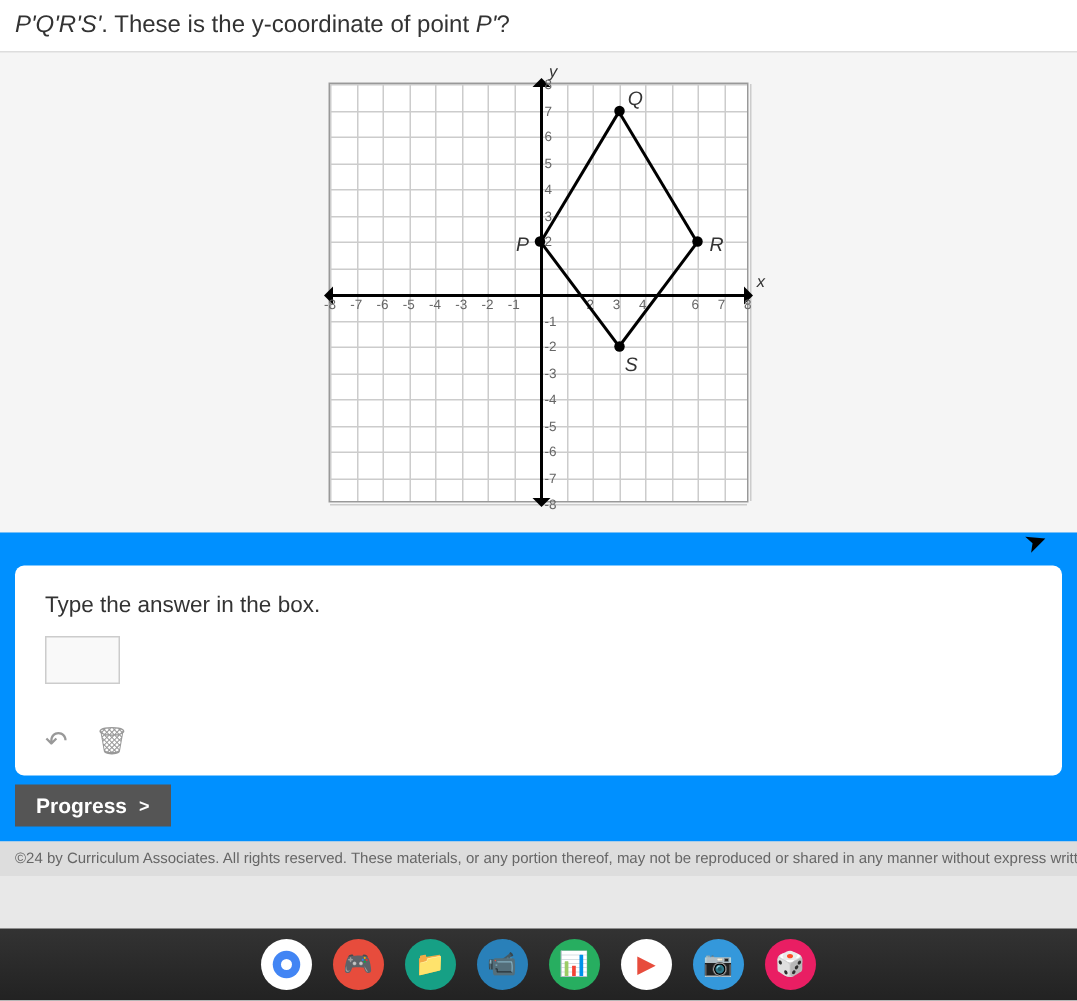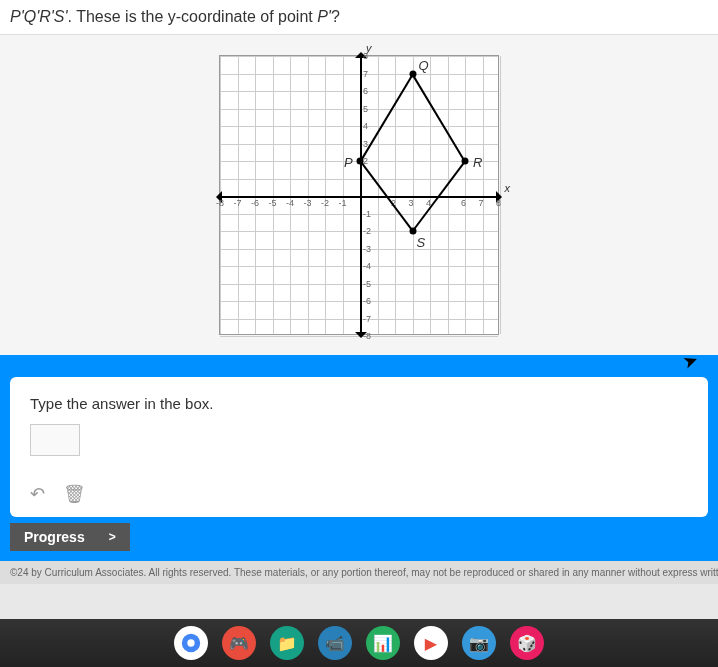--- a/index.html
+++ b/index.html
@@ -109,21 +109,21 @@
       color: #999;
       font-size: 18px;
       cursor: pointer;
     }
     .progress-btn {
       background: #555;
       color: #fff;
       padding: 6px 14px;
       display: inline-flex;
       align-items: center;
-      gap: 24px;
+      gap: 8px;
       font-size: 14px;
       font-weight: bold;
       cursor: pointer;
       margin-top: 6px;
     }
     .progress-btn .chev { font-size: 12px; }
     .copyright {
       font-size: 10px;
       color: #666;
       padding: 6px 10px;

